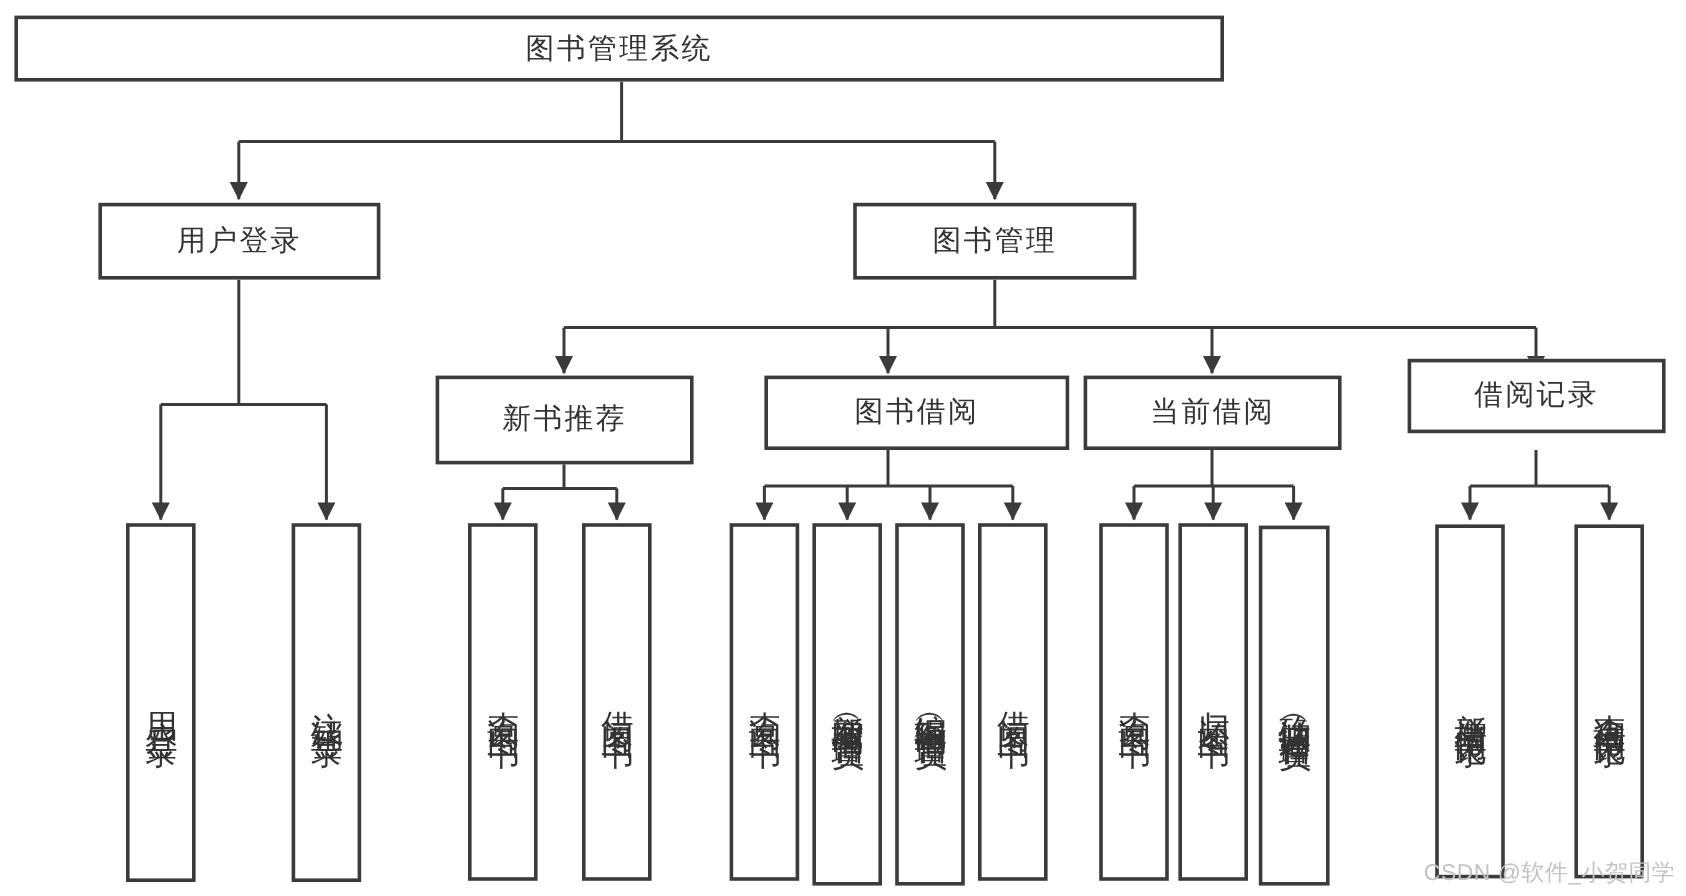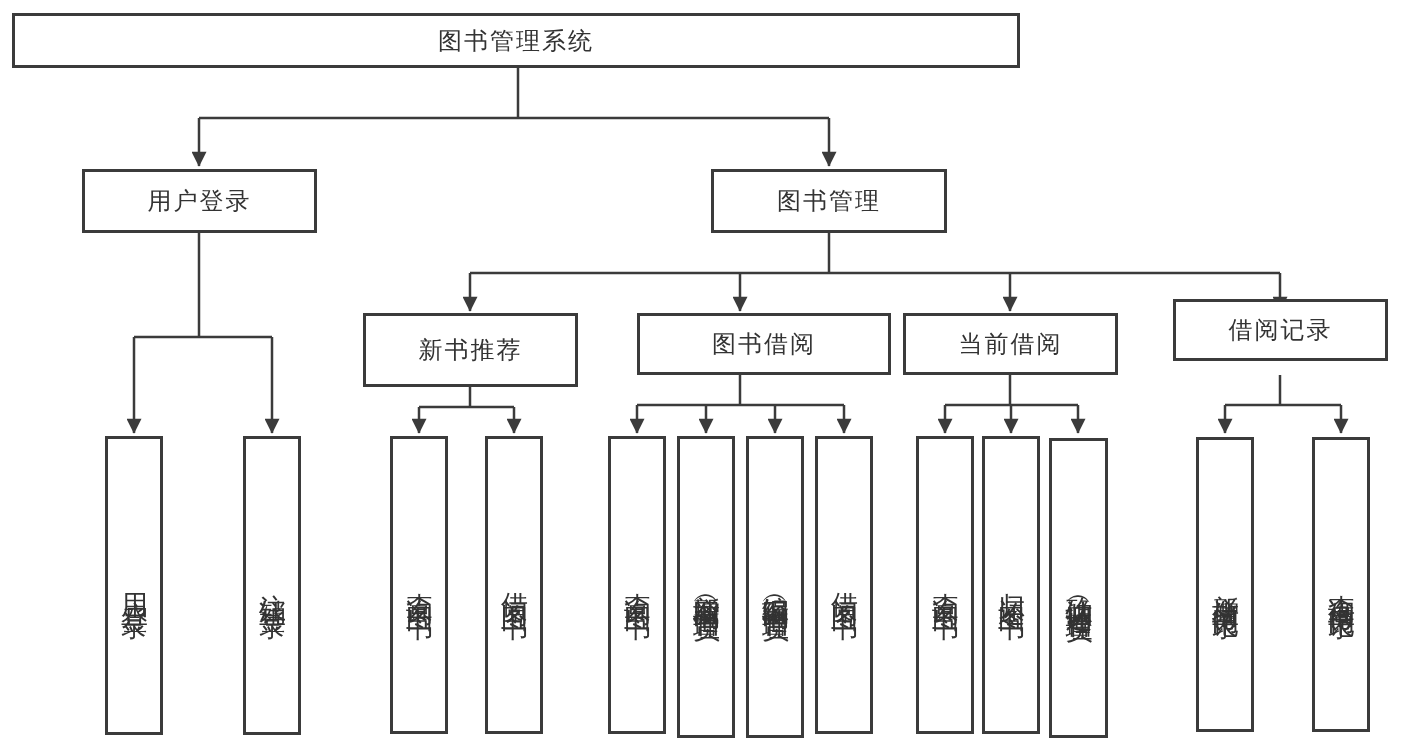--- a/index.html
+++ b/index.html
@@ -107,14 +107,15 @@
   <div class="node v tight" style="left:746px;top:436px;width:58px;height:302px;">编辑图书（管理员）</div>
   <div class="node v" style="left:815px;top:436px;width:58px;height:298px;">借阅图书</div>
 
   <div class="node v" style="left:916px;top:436px;width:58px;height:298px;">查询图书</div>
   <div class="node v" style="left:982px;top:436px;width:58px;height:298px;">归还图书</div>
   <div class="node v tight" style="left:1049px;top:438px;width:59px;height:300px;">确认归还（管理员）</div>
 
   <div class="node v mid" style="left:1196px;top:437px;width:58px;height:295px;">新增借阅记录</div>
   <div class="node v mid" style="left:1312px;top:437px;width:58px;height:295px;">查询借阅记录</div>
 
+  <div class="watermark">CSDN @软件_小贺同学</div>
 
 </div>
 
 </body></html>

